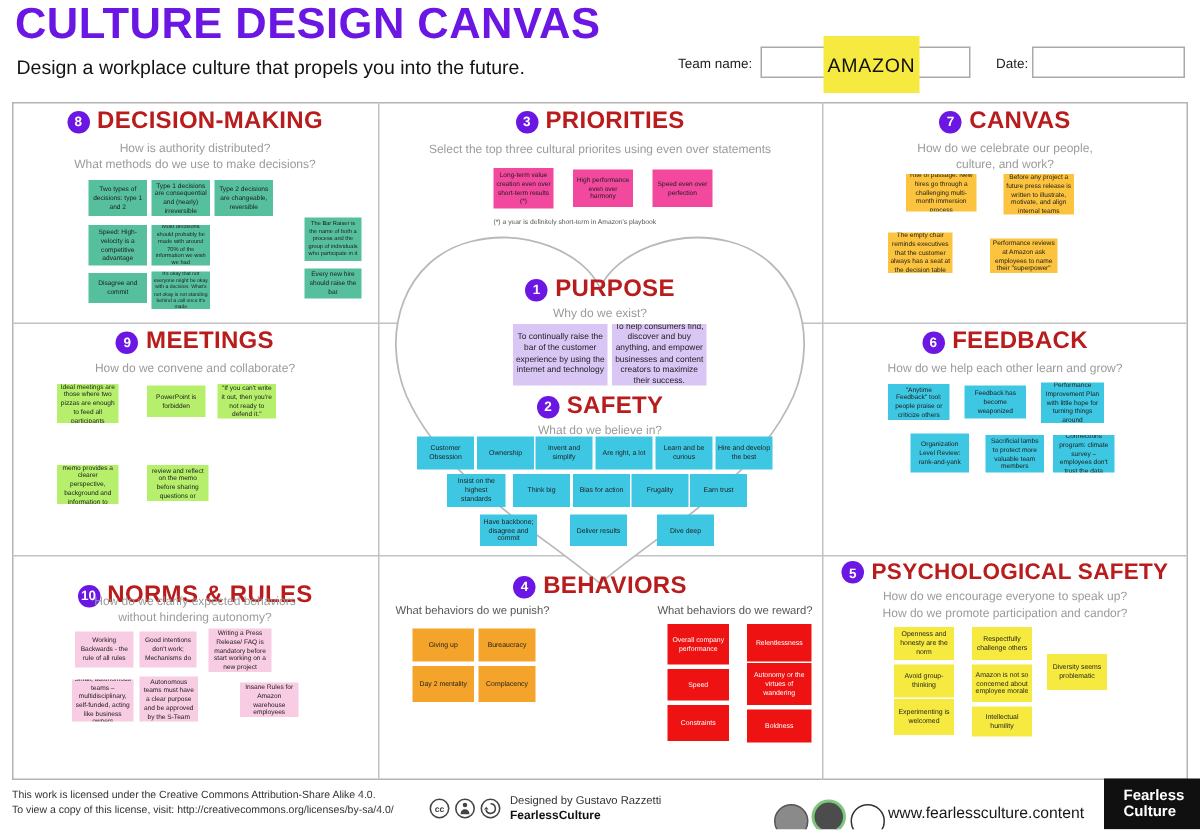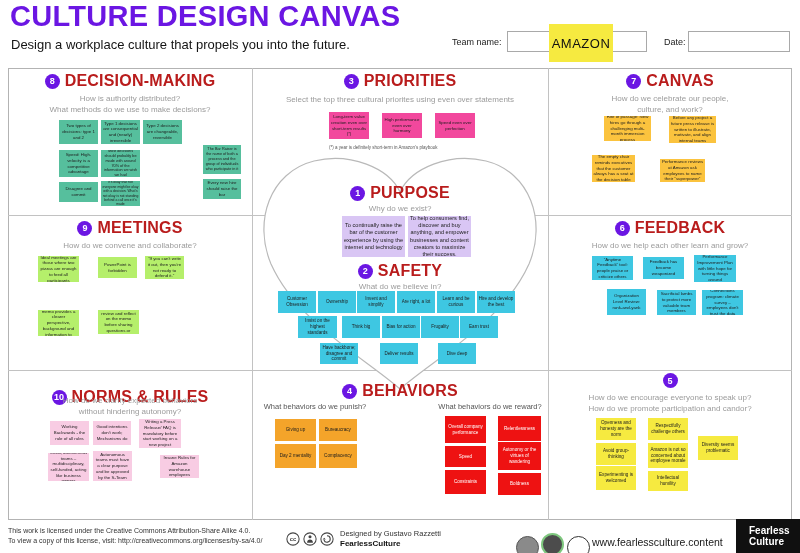--- a/index.html
+++ b/index.html
@@ -199,20 +199,21 @@
   <div class="note orange f46" style="left:319px;top:444px;width:38px;height:24px">Complacency</div>
   <div class="note red f46" style="left:445px;top:416px;width:41px;height:27px">Overall company performance</div>
   <div class="note red f46" style="left:498px;top:416px;width:43px;height:25px">Relentlessness</div>
   <div class="note red f46" style="left:445px;top:446px;width:41px;height:21px">Speed</div>
   <div class="note red f46" style="left:498px;top:442px;width:43px;height:28px">Autonomy or the virtues of wandering</div>
   <div class="note red f46" style="left:445px;top:470px;width:41px;height:24px">Constraints</div>
   <div class="note red f46" style="left:498px;top:473px;width:43px;height:22px">Boldness</div>
 
   <div class="sec-head" style="left:548px;top:373px;width:244px">
     <span class="num">5</span>
+    <span class="sec-title sm">PSYCHOLOGICAL SAFETY</span>
   </div>
   <div class="q" style="left:548px;top:393px;width:244px">How do we encourage everyone to speak up?
 How do we promote participation and candor?</div>
   <div class="note yellow f46" style="left:596px;top:418px;width:40px;height:22px">Openness and honesty are the norm</div>
   <div class="note yellow f46" style="left:648px;top:418px;width:40px;height:22px">Respectfully challenge others</div>
   <div class="note yellow f46" style="left:596px;top:443px;width:40px;height:22px">Avoid group-thinking</div>
   <div class="note yellow f46" style="left:648px;top:443px;width:40px;height:25px">Amazon is not so concerned about employee morale</div>
   <div class="note yellow f46" style="left:698px;top:436px;width:40px;height:24px">Diversity seems problematic</div>
   <div class="note yellow f46" style="left:596px;top:466px;width:40px;height:24px">Experimenting is welcomed</div>
   <div class="note yellow f46" style="left:648px;top:471px;width:40px;height:20px">Intellectual humility</div>

